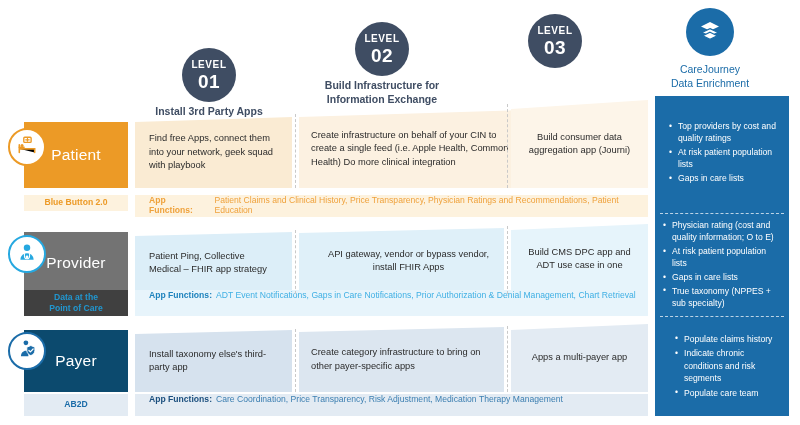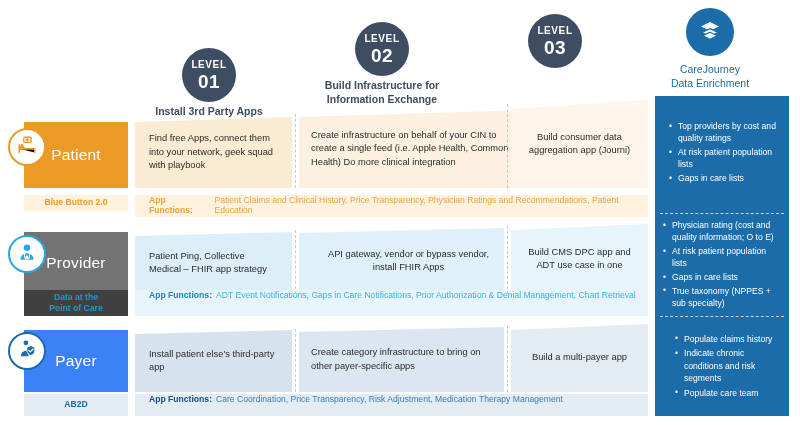--- a/index.html
+++ b/index.html
@@ -234,47 +234,47 @@
 
   <div class="progbar" style="left:24px;top:290px;width:104px;height:26px;background:#404040;color:#2196CF;white-space:pre-line;">
     <span>Data at the
 Point of Care</span>
   </div>
   <div class="appbar" style="left:135px;top:290px;width:513px;height:26px;background:#E7F4FB;color:#41B0E4;">
     <span class="lead" style="color:#1F83BD;">App Functions:</span>
     <span>ADT Event Notifications, Gaps in Care Notifications, Prior Authorization &amp; Denial Management, Chart Retrieval</span>
   </div>
 
-  <div class="rowlabel" style="left:24px;top:330px;width:104px;height:62px;background:#3b82f6;">
+  <div class="rowlabel" style="left:24px;top:330px;width:104px;height:62px;background:#0c4a6e;">
     <span>Payer</span>
   </div>
   <div class="rowicon" style="left:8px;top:332px;border:2px solid #1B6CA8;">
     <span>
       <svg width="22" height="22" viewBox="0 0 24 24" aria-hidden="true">
         <circle cx="10.8" cy="5.2" r="2.6" fill="#1B6CA8"></circle>
         <path d="M5.4 19.8c0-3.5 2.4-6 5.4-6 1 0 1.9.3 2.7.8v5.2z" fill="#1B6CA8"></path>
         <path d="M16.2 8.2l4.4 1.8v3.6c0 2.8-2 4.7-4.4 5.6-2.4-.9-4.4-2.8-4.4-5.6V10z" fill="#1B6CA8" stroke="#ffffff" stroke-width="1"></path>
         <path d="M14.1 13.6l1.6 1.6 3-3.2" fill="none" stroke="#ffffff" stroke-width="1.3" stroke-linecap="round" stroke-linejoin="round"></path>
       </svg>
     </span>
   </div>
 
   <div class="ramp" style="left:135px;top:330px;width:157px;height:62px;">
     <div class="fill" style="background:#D6E2EE;clip-path:polygon(0 4px,100% 0,100% 100%,0 100%);"></div>
-    <div class="txt">Install patient else's third-party app</div>
+    <div class="txt">Install taxonomy else's third-party app</div>
   </div>
 
   <div class="ramp center" style="left:299px;top:327px;width:205px;height:65px;">
     <div class="fill" style="background:#DCE6F0;clip-path:polygon(0 5px,100% 0,100% 100%,0 100%);"></div>
     <div class="txt" style="justify-content:flex-start;text-align:left;padding-left:12px;">Create category infrastructure to bring on other payer-specific apps</div>
   </div>
 
   <div class="ramp center" style="left:511px;top:324px;width:137px;height:68px;">
     <div class="fill" style="background:#E3EBF3;clip-path:polygon(0 6px,100% 0,100% 100%,0 100%);"></div>
-    <div class="txt">Build a multi-payer app</div>
+    <div class="txt">Apps a multi-payer app</div>
   </div>
 
   <div class="progbar" style="left:24px;top:394px;width:104px;height:22px;background:#E3EBF3;color:#1B6CA8;white-space:pre-line;">
     <span>AB2D</span>
   </div>
   <div class="appbar" style="left:135px;top:394px;width:513px;height:22px;background:#E3EBF3;color:#3C7FB1;">
     <span class="lead" style="color:#1B4F7E;">App Functions:</span>
     <span>Care Coordination, Price Transparency, Risk Adjustment, Medication Therapy Management</span>
   </div>
 

